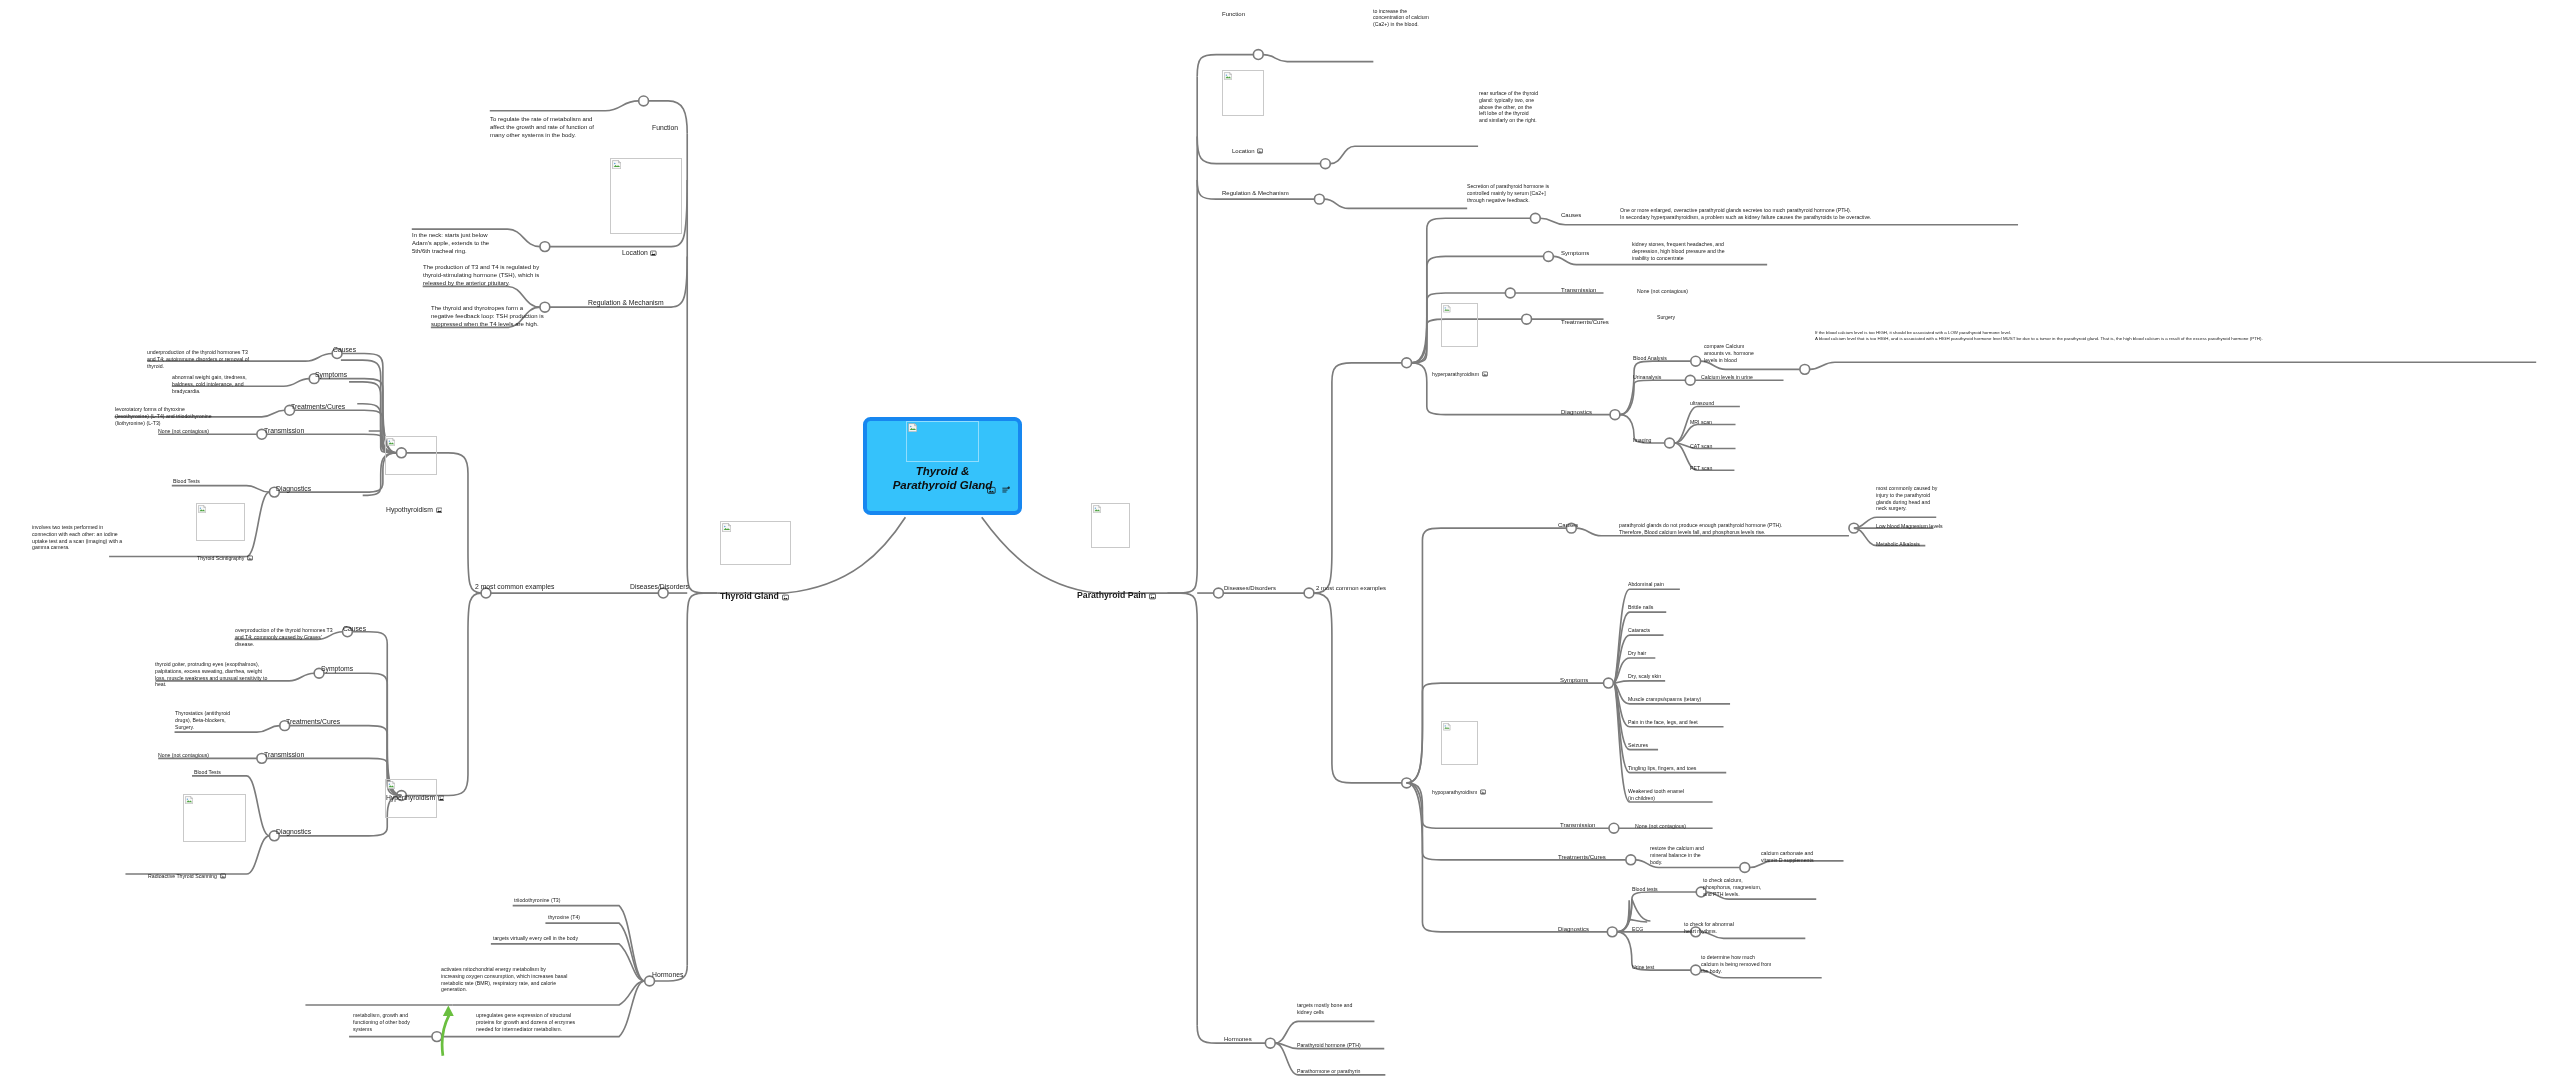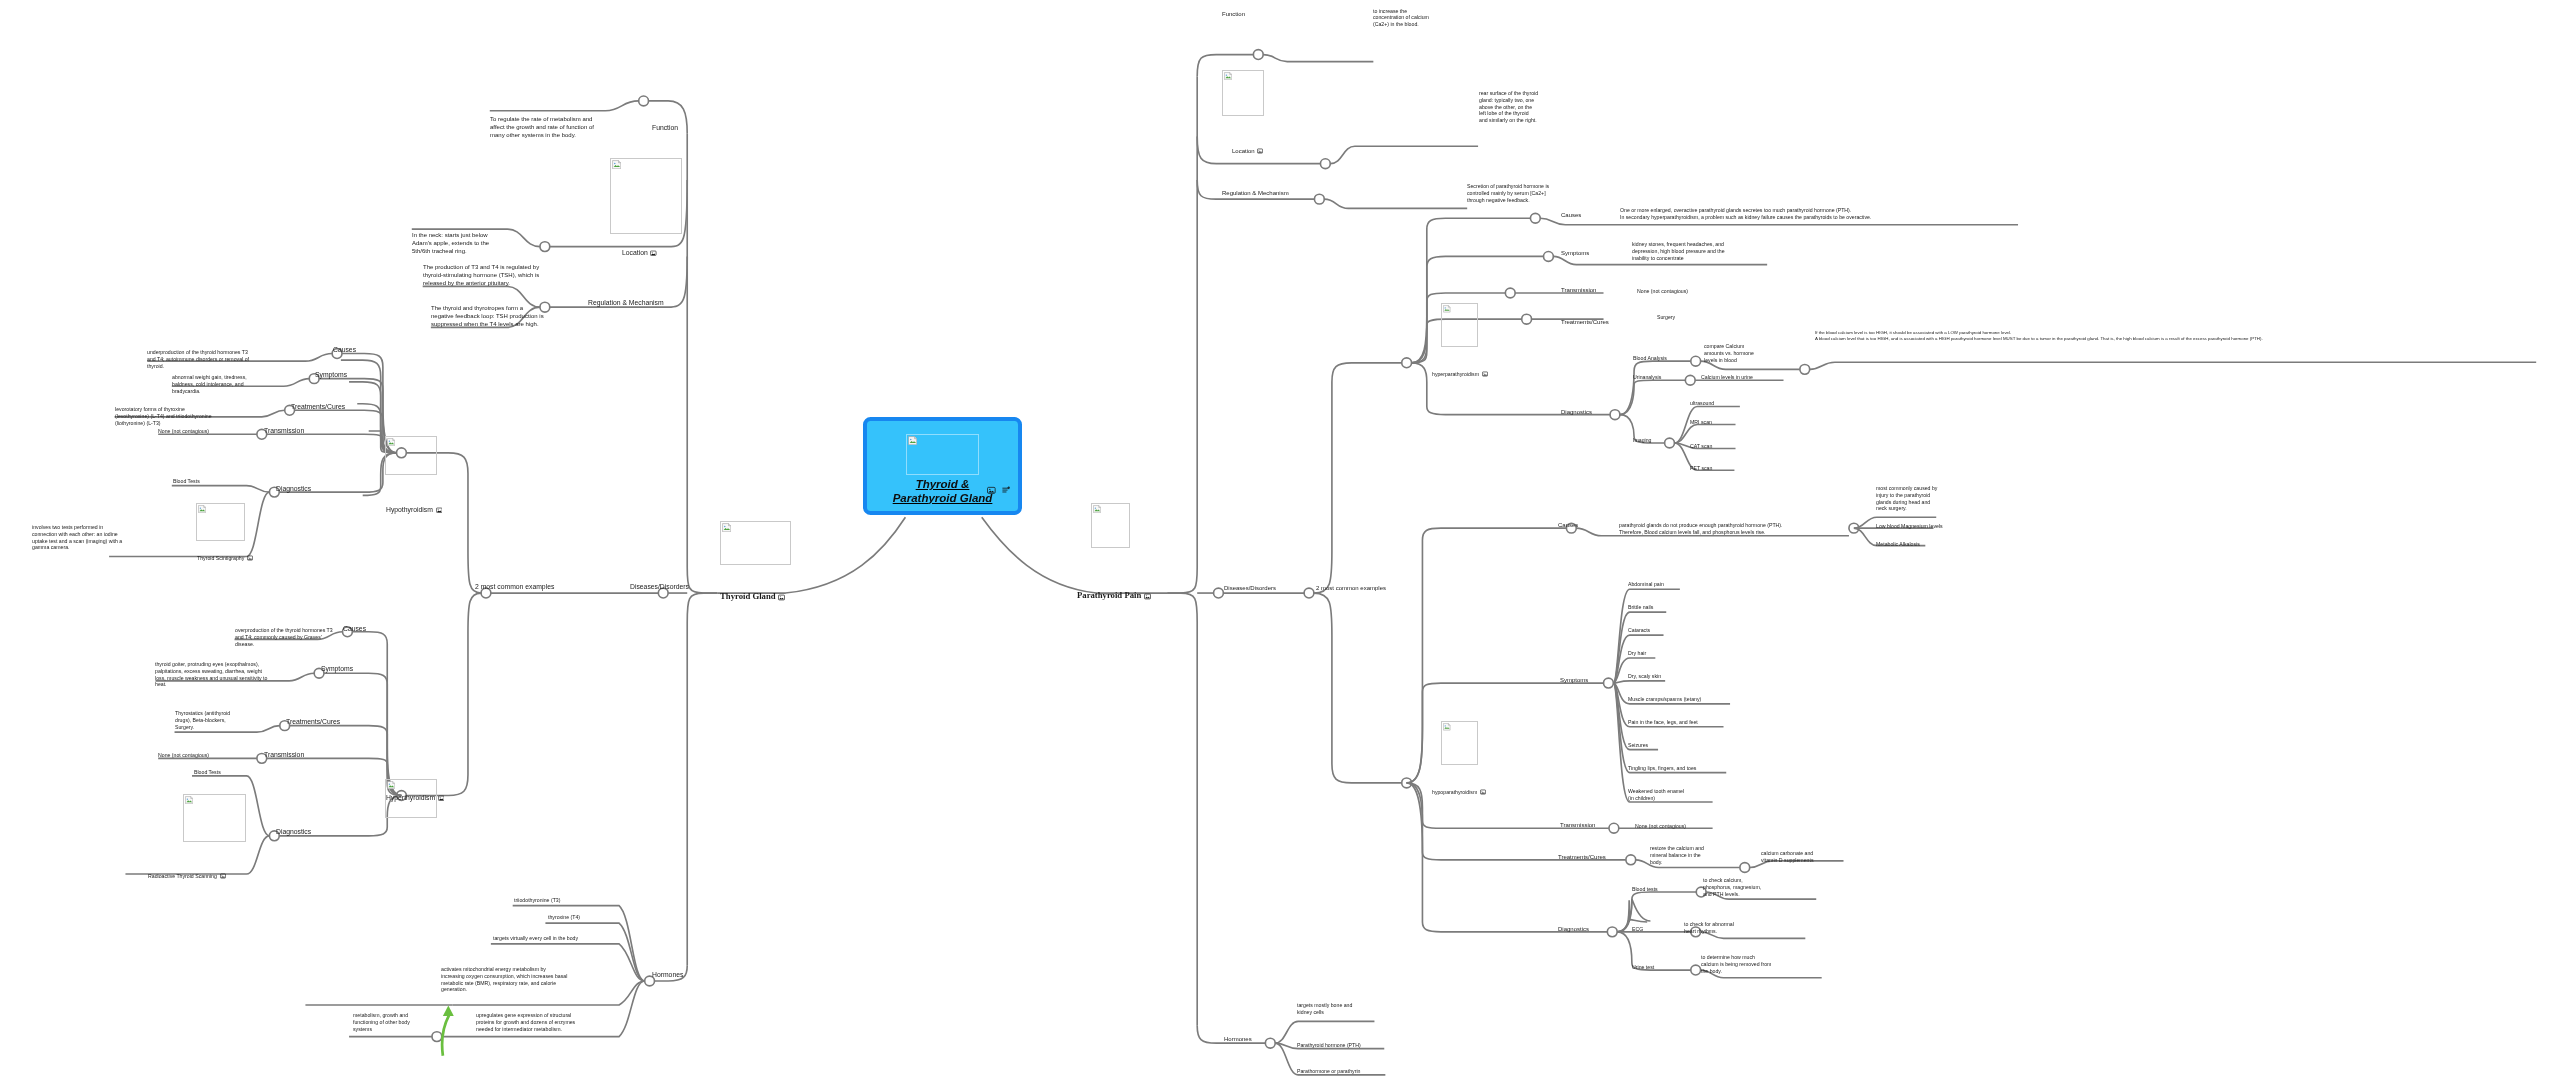--- a/index.html
+++ b/index.html
@@ -30,38 +30,37 @@
     color: #1b1b1b;
     line-height: 1.30;
     white-space: pre-line;
   }
   .node.l  { text-align: left; }
 
   
   .fs-xxs { font-size: 5.2px; }
   .fs-xs  { font-size: 6px; }
   .fs-s   { font-size: 6.8px; }
-  .fs-l   { font-size: 8.7px; font-family: Liberation Serif, serif; }
+  .fs-l   { font-size: 8.7px; }
 
   .bold { font-weight: bold; }
 
   
   #root-node {
     position: absolute;
     left: 863px; top: 417px;
     width: 159px; height: 98px;
     background: #35c2fb;
     border: 4.4px solid #1787f0;
     border-radius: 7.6px;
     display: flex;
     flex-direction: column;
     align-items: center;
     justify-content: flex-start;
-    padding-top: 13px;
-    text-decoration: underline;
+    padding-top: 0;
   }
   #root-node .imgbox {
     width: 73px; height: 41px;
     border: 0.5px solid rgba(255,255,255,0.45);
     position: relative;
     margin-bottom: 3.3px;
   }
   #root-node .root-title {
     font-style: italic;
     font-weight: bold;

